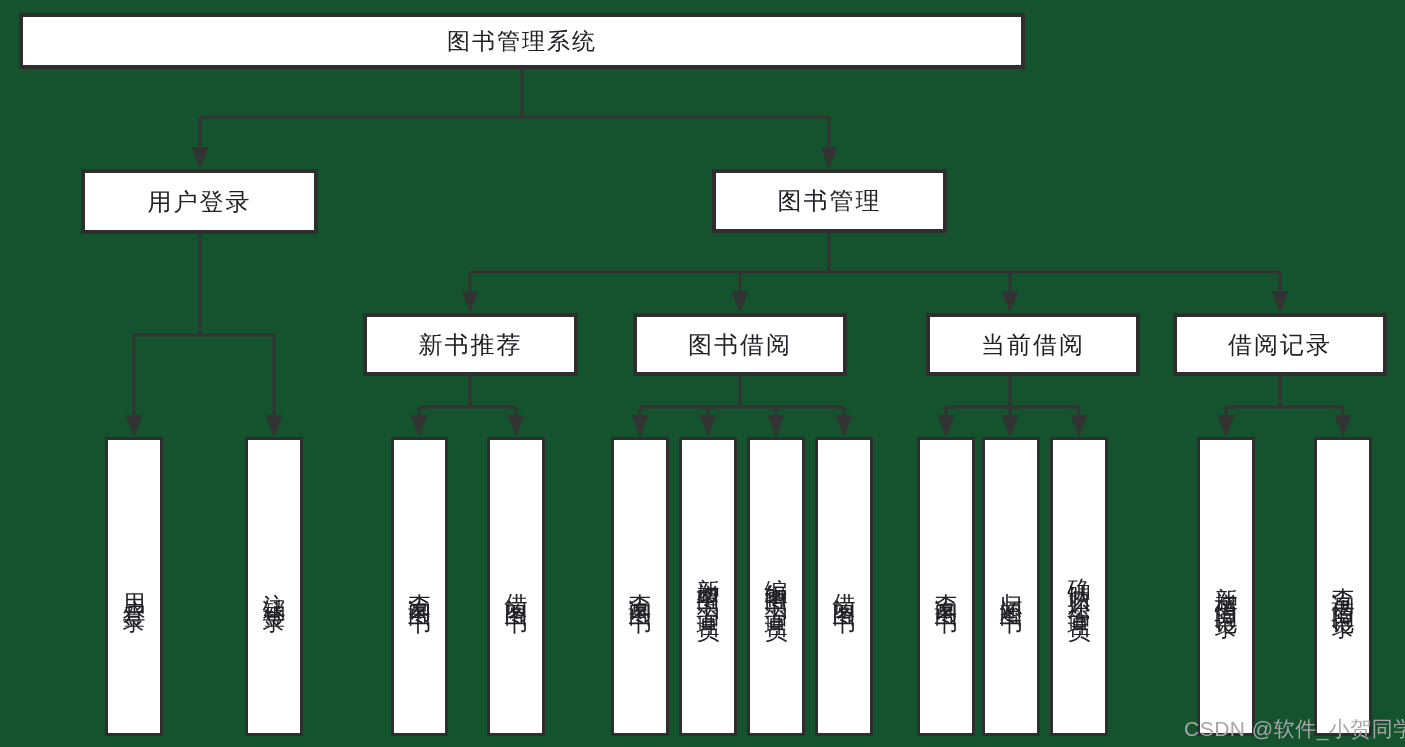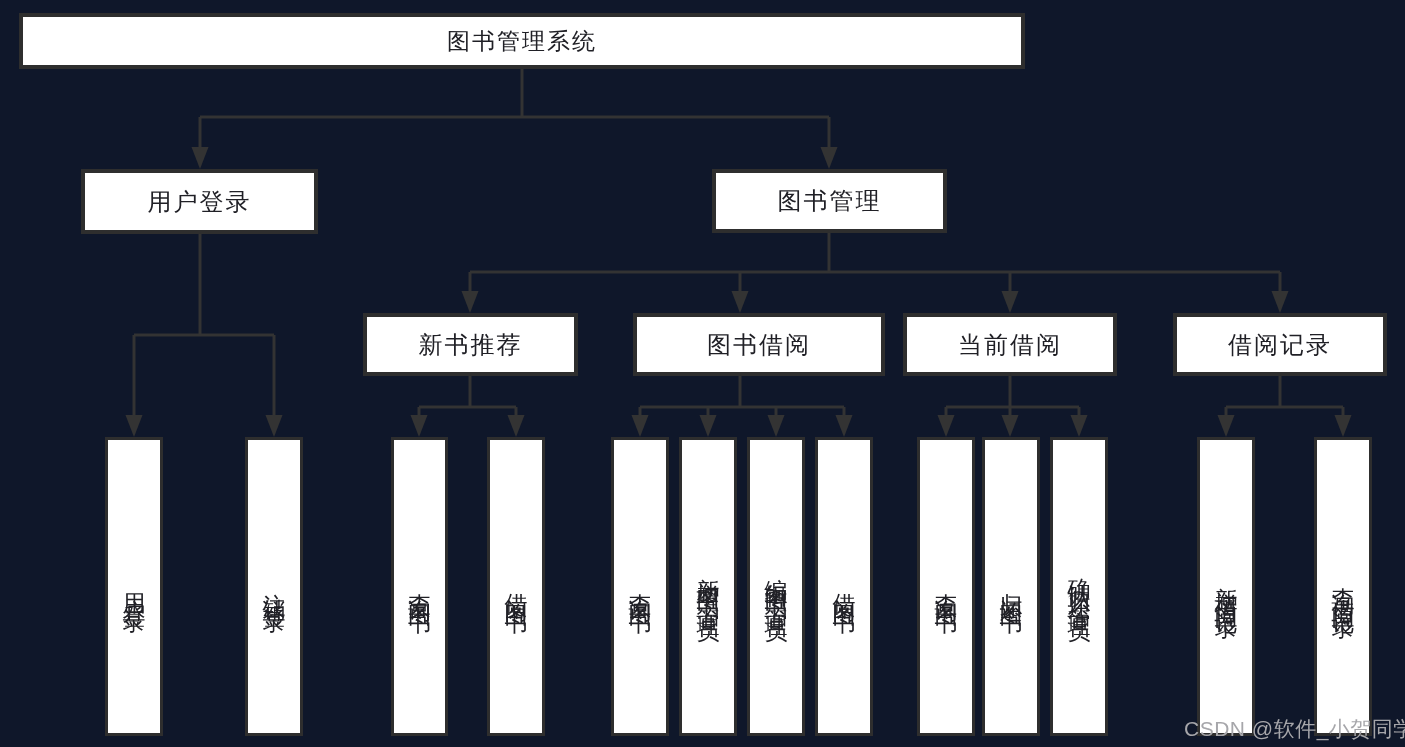--- a/index.html
+++ b/index.html
@@ -1,19 +1,19 @@
 <!DOCTYPE html>
 <html><head>
 <meta charset="utf-8">
 <style>
   html,body{margin:0;padding:0;background:#ffffff;}
   .canvas{
     position:relative;
     width:1405px;height:747px;
-    background:#0f172a;
+    background:#14532d;
     font-family:"Liberation Sans","DejaVu Sans",sans-serif;
     overflow:hidden;
   }
   .edges{position:absolute;left:0;top:0;width:1405px;height:747px;}
   .hbox{
     position:absolute;box-sizing:border-box;
     background:#ffffff;border:4px solid #2e2e2e;
     display:flex;align-items:center;justify-content:center;
     font-size:24px;letter-spacing:2px;color:#202026;
     z-index:2;
@@ -88,22 +88,22 @@
       <polygon points="1334.5,415 1351.5,415 1343,437"></polygon>
     </g>
   </svg>
 
   <div class="hbox" style="left:19px;top:13px;width:1006px;height:56px;font-size:23px;">图书管理系统</div>
 
   <div class="hbox" style="left:81px;top:169px;width:237px;height:65px;">用户登录</div>
   <div class="hbox" style="left:363px;top:313px;width:215px;height:63px;">新书推荐</div>
 
   <div class="hbox" style="left:712px;top:169px;width:235px;height:64px;">图书管理</div>
-  <div class="hbox" style="left:633px;top:313px;width:252px;height:63px;">图书借阅</div>
-  <div class="hbox" style="left:903px;top:313px;width:214px;height:63px;">当前借阅</div>
+  <div class="hbox" style="left:633px;top:313px;width:214px;height:63px;">图书借阅</div>
+  <div class="hbox" style="left:926px;top:313px;width:214px;height:63px;">当前借阅</div>
   <div class="hbox" style="left:1173px;top:313px;width:214px;height:63px;">借阅记录</div>
 
   <div class="vbox" style="left:105px;top:437px;width:58px;height:299px;">
     <span class="vtext">用户登录</span>
   </div>
   <div class="vbox" style="left:245px;top:437px;width:58px;height:299px;">
     <span class="vtext">注销登录</span>
   </div>
 
   <div class="vbox" style="left:391px;top:437px;width:57px;height:299px;">

